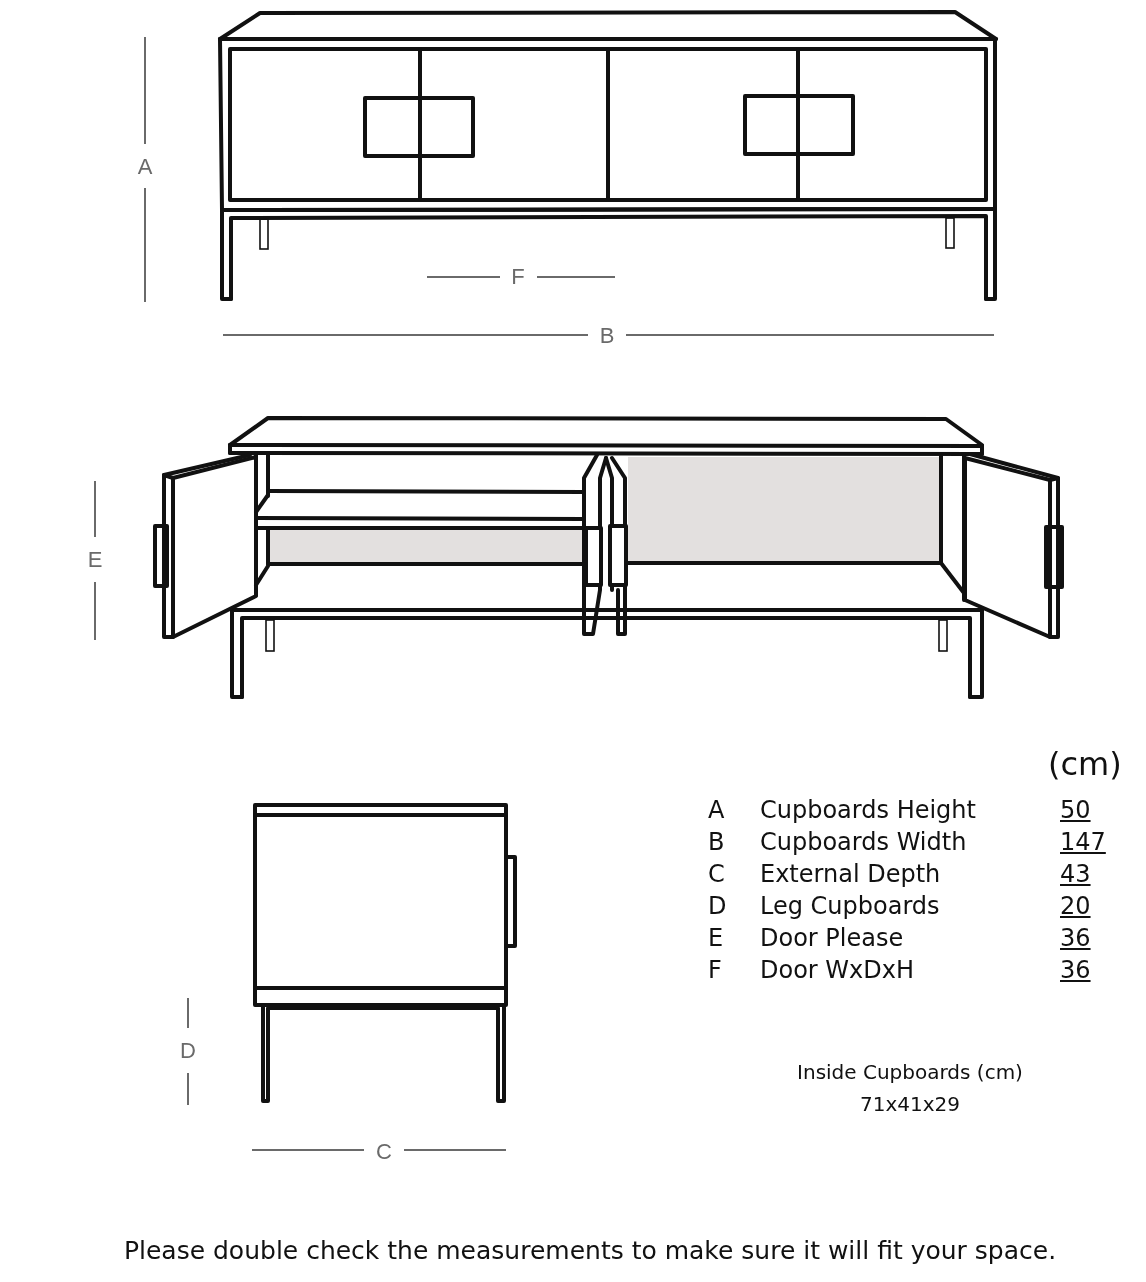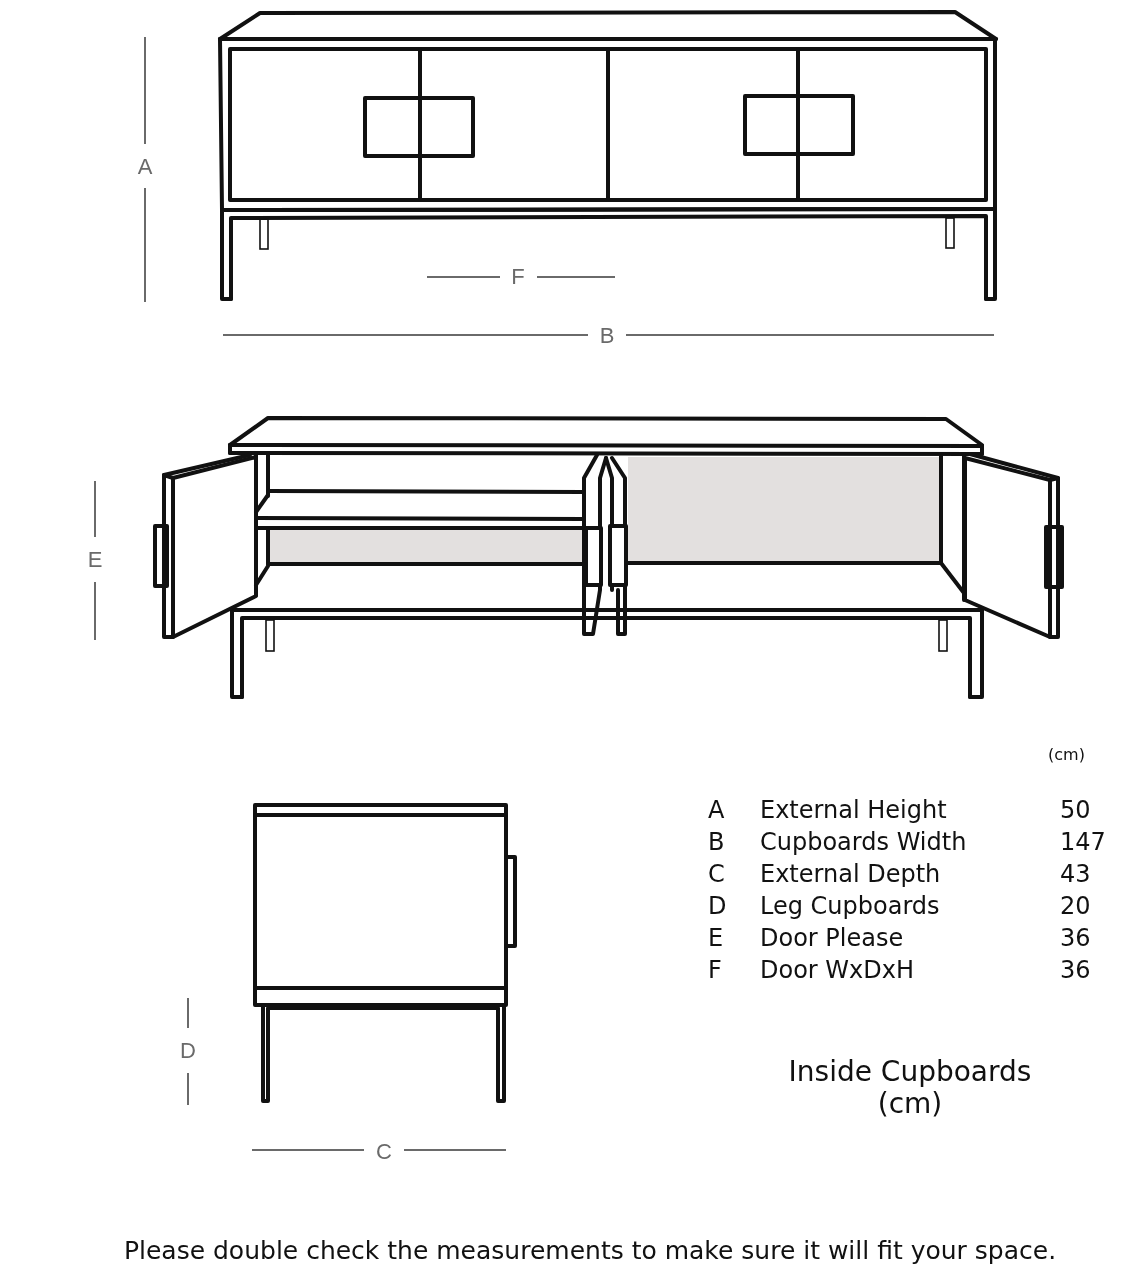--- a/index.html
+++ b/index.html
@@ -1,28 +1,28 @@
 <!DOCTYPE html>
 <html><head>
   <meta charset="utf-8">
   <style>
     html, body { margin: 0; padding: 0; background: #ffffff; }
     body { width: 1146px; height: 1282px; position: relative; overflow: hidden;
            font-family: "DejaVu Sans", "Liberation Sans", sans-serif; color: #111; }
     svg.drawing { position: absolute; left: 0; top: 0; }
     .dim-label { position: absolute; font-family: "Liberation Sans", sans-serif; font-size: 22px;
                  color: #6a6a6a; line-height: 1; transform: translate(-50%, -50%); }
-    .cm-head { position: absolute; left: 1048px; top: 745px; font-size: 16px; font-family: "DejaVu Sans", sans-serif; }
+    .cm-head { position: absolute; left: 1048px; top: 745px; font-size: 32px; font-family: "DejaVu Sans", sans-serif; }
     .spec-table { position: absolute; left: 708px; top: 794px; width: 400px; border-collapse: collapse;
                   font-family: "DejaVu Sans", sans-serif; font-size: 24px; }
     .spec-table td { padding: 0; height: 32px; line-height: 32px; white-space: nowrap; }
     .spec-table td.k { width: 52px; }
-    .spec-table td.v { text-align: left; padding-left: 0; width: 48px; }
+    .spec-table td.v { text-align: left; padding-left: 0; width: 48px; text-decoration: underline; }
     .inside { position: absolute; left: 760px; top: 1056px; width: 300px; text-align: center;
-              font-family: "DejaVu Sans", sans-serif; font-size: 28px; line-height: 32px; }
+              font-family: "DejaVu Sans", sans-serif; font-size: 20px; line-height: 32px; }
     .footer { position: absolute; left: 0; width: 1180px; top: 1236px; text-align: center;
               font-family: "DejaVu Sans", sans-serif; font-size: 25px; }
   </style>
 </head>
 <body>
 
 <svg class="drawing" width="1146" height="1282" viewBox="0 0 1146 1282" xmlns="http://www.w3.org/2000/svg">
 
   <g fill="none" stroke="#111" stroke-width="4" stroke-linejoin="round" stroke-linecap="round">
 
@@ -138,21 +138,21 @@
 <div class="dim-label" style="left:95px; top:560px;">E</div>
 <div class="dim-label" style="left:188px; top:1051px;">D</div>
 <div class="dim-label" style="left:384px; top:1152px;">C</div>
 
 <div class="cm-head">(cm)</div>
 
 <table class="spec-table">
   <tbody>
     <tr>
       <td class="k">A</td>
-      <td>External Height</td>
+      <td>Cupboards Height</td>
       <td class="v">50</td>
     </tr>
     <tr>
       <td class="k">B</td>
       <td>Cupboards Width</td>
       <td class="v">147</td>
     </tr>
     <tr>
       <td class="k">C</td>
       <td>External Depth</td>
@@ -171,15 +171,16 @@
     <tr>
       <td class="k">F</td>
       <td>Door WxDxH</td>
       <td class="v">36</td>
     </tr>
   </tbody>
 </table>
 
 <div class="inside">
   <div>Inside Cupboards (cm)</div>
+  <div>71x41x29</div>
 </div>
 
 <div class="footer">Please double check the measurements to make sure it will fit your space.</div>
 
 </body></html>

